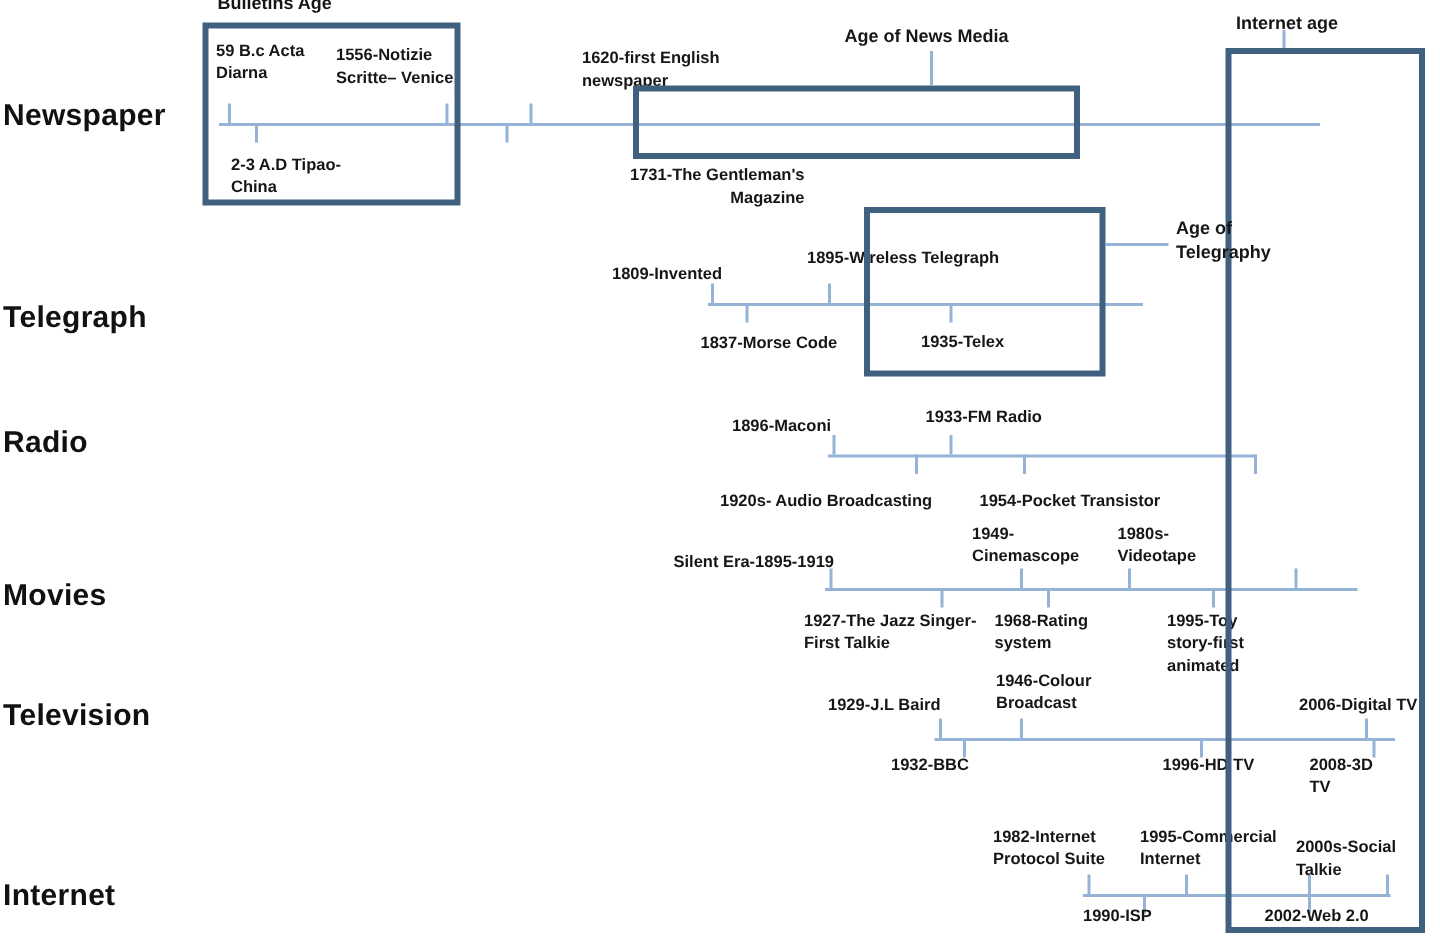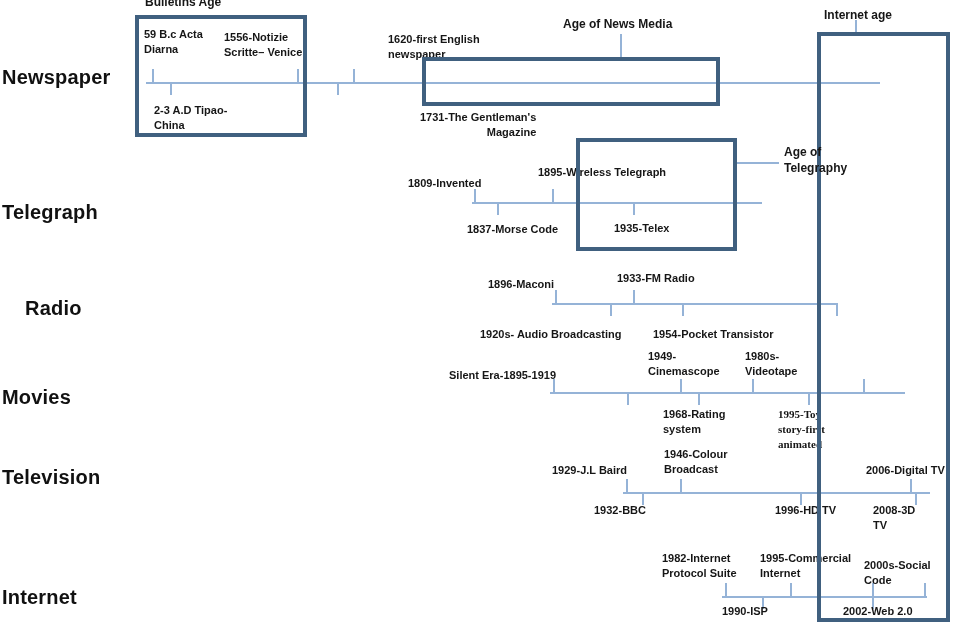--- a/index.html
+++ b/index.html
@@ -46,21 +46,21 @@
     <div class="row-label" style="left: 2px; top: 201px;">Telegraph</div>
     <div class="seg" style="left: 472px; top: 202px; width: 290px; height: 1.5px; background: rgb(149, 179, 215);"></div>
     <div class="seg" style="left: 474px; top: 189px; width: 1.5px; height: 13px; background: rgb(149, 179, 215);"></div>
     <div class="seg" style="left: 552px; top: 189px; width: 1.5px; height: 13px; background: rgb(149, 179, 215);"></div>
     <div class="seg" style="left: 497px; top: 202px; width: 1.5px; height: 13px; background: rgb(149, 179, 215);"></div>
     <div class="seg" style="left: 633px; top: 202px; width: 1.5px; height: 13px; background: rgb(149, 179, 215);"></div>
     <div class="event" style="left: 408px; top: 176px;">1809-Invented</div>
     <div class="event" style="left: 538px; top: 165px;">1895-Wireless Telegraph</div>
     <div class="event" style="left: 467px; top: 222px;">1837-Morse Code</div>
     <div class="event" style="left: 614px; top: 221px;">1935-Telex</div>
-    <div class="row-label" style="left: 2px; top: 297px; margin-left: 23px;">Radio</div>
+    <div class="row-label" style="left: 2px; top: 284px;">Radio</div>
     <div class="seg" style="left: 552px; top: 303px; width: 286px; height: 1.5px; background: rgb(149, 179, 215);"></div>
     <div class="seg" style="left: 555px; top: 290px; width: 1.5px; height: 13px; background: rgb(149, 179, 215);"></div>
     <div class="seg" style="left: 633px; top: 290px; width: 1.5px; height: 13px; background: rgb(149, 179, 215);"></div>
     <div class="seg" style="left: 610px; top: 303px; width: 1.5px; height: 13px; background: rgb(149, 179, 215);"></div>
     <div class="seg" style="left: 682px; top: 303px; width: 1.5px; height: 13px; background: rgb(149, 179, 215);"></div>
     <div class="seg" style="left: 836px; top: 303px; width: 1.5px; height: 13px; background: rgb(149, 179, 215);"></div>
     <div class="event" style="left: 488px; top: 277px;">1896-Maconi</div>
     <div class="event" style="left: 617px; top: 271px;">1933-FM Radio</div>
     <div class="event" style="left: 480px; top: 327px;">1920s- Audio Broadcasting</div>
     <div class="event" style="left: 653px; top: 327px;">1954-Pocket Transistor</div>
@@ -71,23 +71,25 @@
     <div class="seg" style="left: 752px; top: 379px; width: 1.5px; height: 13px; background: rgb(149, 179, 215);"></div>
     <div class="seg" style="left: 863px; top: 379px; width: 1.5px; height: 13px; background: rgb(149, 179, 215);"></div>
     <div class="seg" style="left: 627px; top: 392px; width: 1.5px; height: 13px; background: rgb(149, 179, 215);"></div>
     <div class="seg" style="left: 698px; top: 392px; width: 1.5px; height: 13px; background: rgb(149, 179, 215);"></div>
     <div class="seg" style="left: 808px; top: 392px; width: 1.5px; height: 13px; background: rgb(149, 179, 215);"></div>
     <div class="event" style="left: 449px; top: 368px;">Silent Era-1895-1919</div>
     <div class="event" style="left: 648px; top: 349px;">1949-
 Cinemascope</div>
     <div class="event" style="left: 745px; top: 349px;">1980s-
 Videotape</div>
+    <div class="event" style="left: 536px; top: 407px;">1927-The Jazz Singer-
+First Talkie</div>
     <div class="event" style="left: 663px; top: 407px;">1968-Rating
 system</div>
-    <div class="event" style="left: 778px; top: 407px; font-family: Liberation Serif, serif;">1995-Toy
+    <div class="event" style="left: 778px; top: 407px;">1995-Toy
 story-first
 animated</div>
     <div class="row-label" style="left: 2px; top: 466px;">Television</div>
     <div class="seg" style="left: 623px; top: 492px; width: 307px; height: 1.5px; background: rgb(149, 179, 215);"></div>
     <div class="seg" style="left: 626px; top: 479px; width: 1.5px; height: 13px; background: rgb(149, 179, 215);"></div>
     <div class="seg" style="left: 680px; top: 479px; width: 1.5px; height: 13px; background: rgb(149, 179, 215);"></div>
     <div class="seg" style="left: 910px; top: 479px; width: 1.5px; height: 13px; background: rgb(149, 179, 215);"></div>
     <div class="seg" style="left: 642px; top: 492px; width: 1.5px; height: 13px; background: rgb(149, 179, 215);"></div>
     <div class="seg" style="left: 800px; top: 492px; width: 1.5px; height: 13px; background: rgb(149, 179, 215);"></div>
     <div class="seg" style="left: 915px; top: 492px; width: 1.5px; height: 13px; background: rgb(149, 179, 215);"></div>
@@ -105,21 +107,21 @@
     <div class="seg" style="left: 790px; top: 583px; width: 1.5px; height: 13px; background: rgb(149, 179, 215);"></div>
     <div class="seg" style="left: 872px; top: 583px; width: 1.5px; height: 13px; background: rgb(149, 179, 215);"></div>
     <div class="seg" style="left: 924px; top: 583px; width: 1.5px; height: 13px; background: rgb(149, 179, 215);"></div>
     <div class="seg" style="left: 762px; top: 596px; width: 1.5px; height: 13px; background: rgb(149, 179, 215);"></div>
     <div class="seg" style="left: 872px; top: 596px; width: 1.5px; height: 13px; background: rgb(149, 179, 215);"></div>
     <div class="event" style="left: 662px; top: 551px;">1982-Internet
 Protocol Suite</div>
     <div class="event" style="left: 760px; top: 551px;">1995-Commercial
 Internet</div>
     <div class="event" style="left: 864px; top: 558px;">2000s-Social
-Code</div>
+Talkie</div>
     <div class="event" style="left: 722px; top: 604px;">1990-ISP</div>
     <div class="event" style="left: 843px; top: 604px; text-align: right;">2002-Web 2.0</div>
     <div class="box" style="left: 135px; top: 15px; width: 172px; height: 122px; border: 4px solid rgb(64, 96, 127);"></div>
     <div class="box" style="left: 422px; top: 57px; width: 298px; height: 49px; border: 4px solid rgb(64, 96, 127);"></div>
     <div class="box" style="left: 576px; top: 138px; width: 161px; height: 113px; border: 4px solid rgb(64, 96, 127);"></div>
     <div class="box" style="left: 817px; top: 32px; width: 133px; height: 590px; border: 4px solid rgb(64, 96, 127);"></div>
     <div class="age-label" style="left: 145px; top: -6px;">Bulletins Age</div>
     <div class="age-label" style="left: 563px; top: 16px;">Age of News Media</div>
     <div class="age-label" style="left: 784px; top: 144px;">Age of
 Telegraphy</div>

